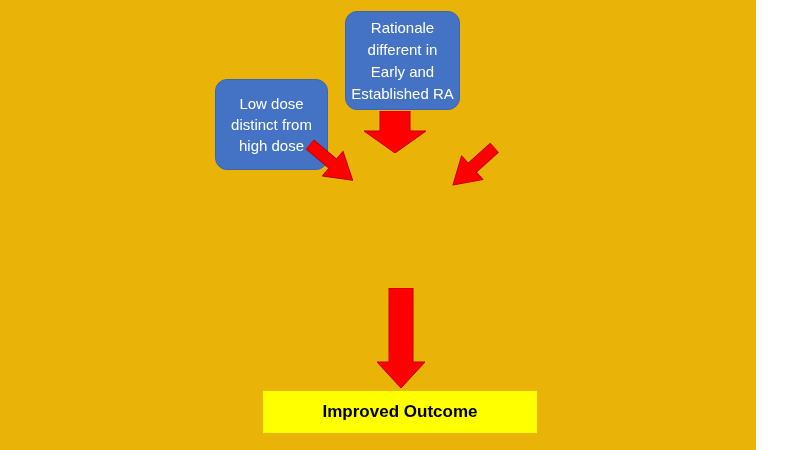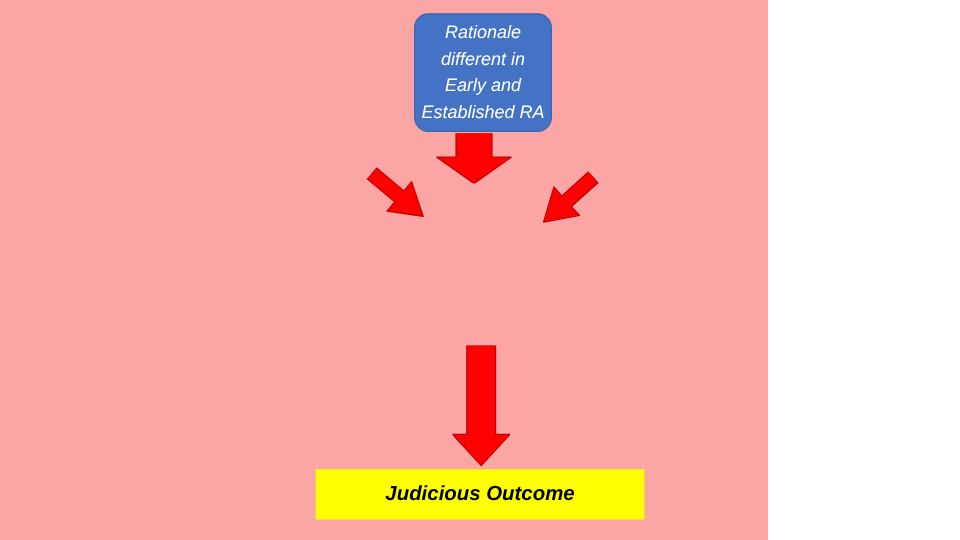--- a/index.html
+++ b/index.html
@@ -1,23 +1,22 @@
 <!DOCTYPE html>
 <html><head>
 <meta charset="utf-8">
 <style>
   html, body { margin: 0; padding: 0; background: #ffffff; }
   .slide {
     position: relative;
-    width: 640px;
+    width: 756px;
     height: 450px;
-    background: #fca5a5;
+    background: #eab308;
     overflow: hidden;
     font-family: "Liberation Sans", sans-serif;
-    font-style: italic;
   }
   .callout {
     position: absolute;
     background: #4472C4;
     border: 1.5px solid #3C66AE;
     border-radius: 12px;
     color: #ffffff;
     display: flex;
     align-items: center;
     justify-content: center;
@@ -77,20 +76,23 @@
 </style>
 </head>
 <body>
 
 <div class="slide">
 
   <div class="callout top">
     <span>Rationale different in Early and Established RA</span>
   </div>
 
+  <div class="callout left">
+    <span>Low dose distinct  from high dose</span>
+  </div>
 
 
   <div class="arrow" style="left:363px; top:111px;">
     <svg width="64" height="42" viewBox="0 0 64 42">
       <polygon points="17,0 47,0 47,20 63,20 32,42 1,20 17,20" fill="#FF0000" stroke="#C00000" stroke-width="1" stroke-linejoin="round"></polygon>
     </svg>
   </div>
 
   <div class="arrow diag-left">
     <svg width="58" height="34" viewBox="0 0 58 34">
@@ -106,16 +108,16 @@
 
 
   <div class="arrow" style="left:377px; top:288px;">
     <svg width="48" height="101" viewBox="0 0 48 101">
       <polygon points="12,0 36,0 36,74 48,74 24,100 0,74 12,74" fill="#FF0000" stroke="#C00000" stroke-width="1" stroke-linejoin="round"></polygon>
     </svg>
   </div>
 
 
   <div class="outcome">
-    <span>Judicious Outcome</span>
+    <span>Improved Outcome</span>
   </div>
 
 </div>
 
 </body></html>

